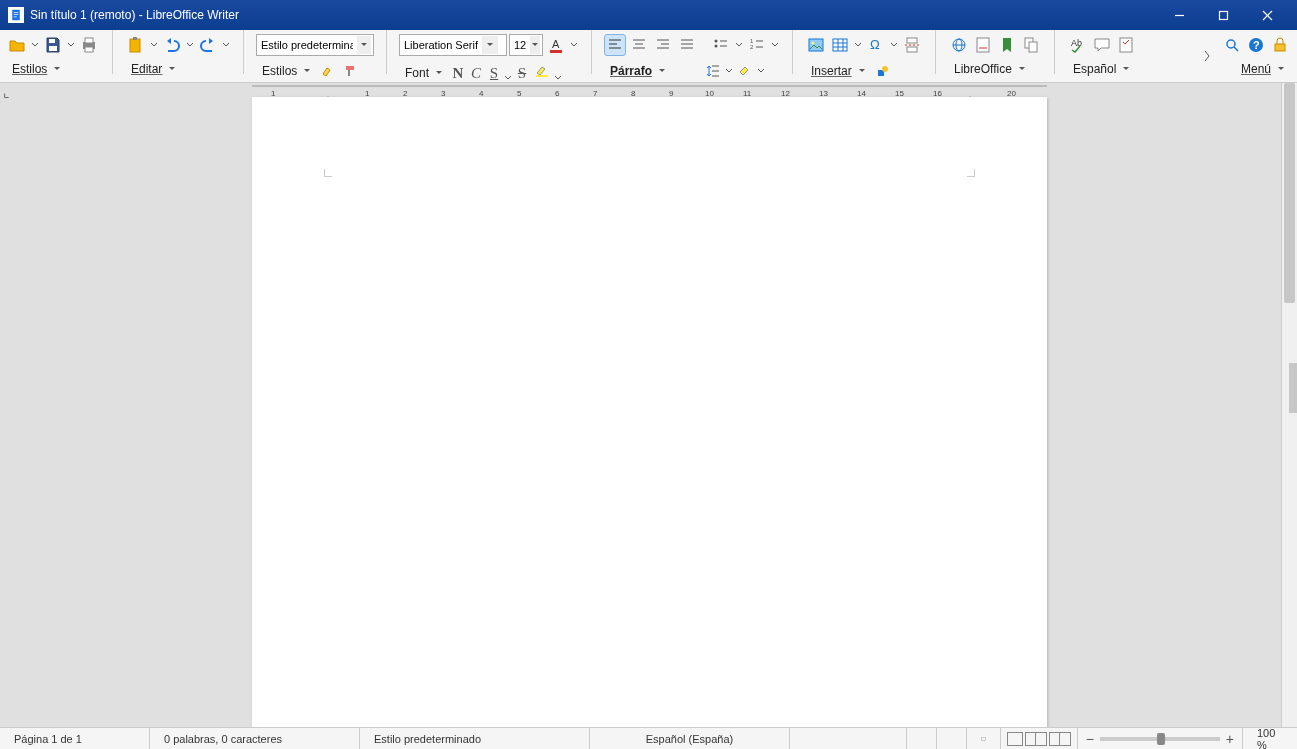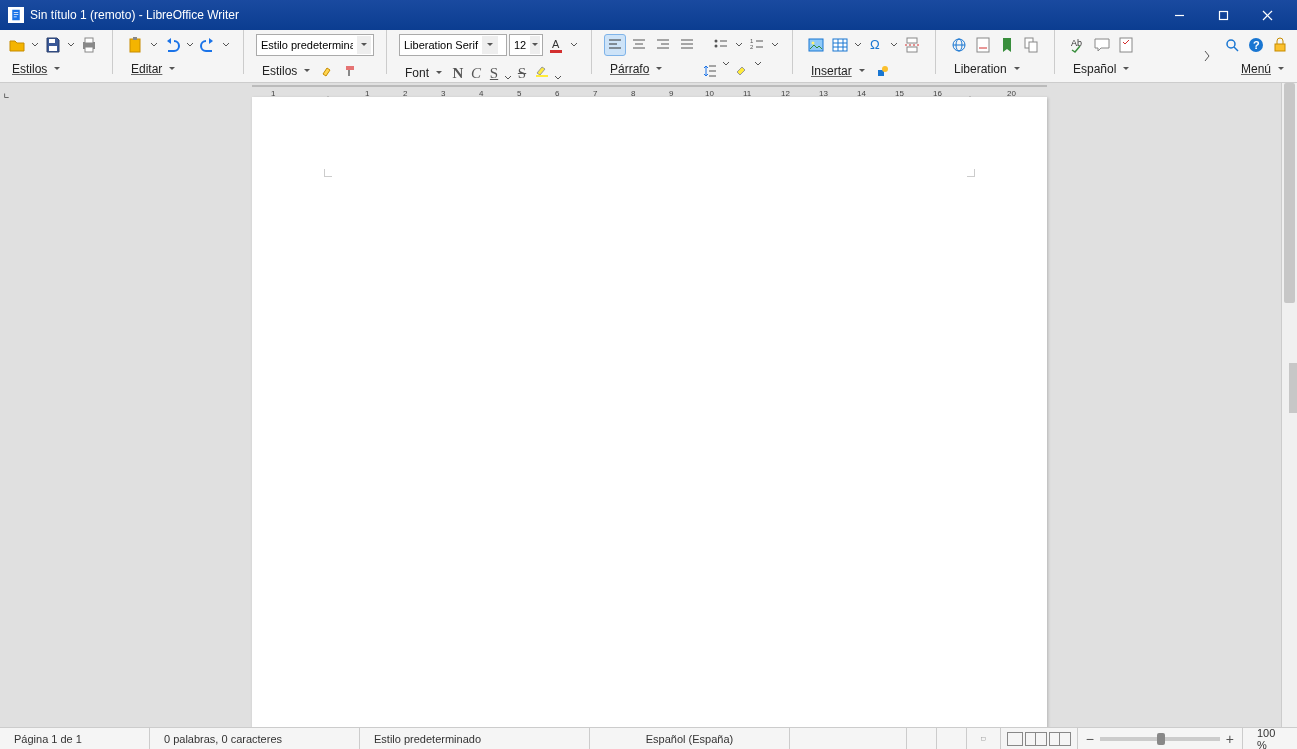--- a/index.html
+++ b/index.html
@@ -322,21 +322,21 @@
               <text x="2" y="13" font-size="6" fill="#555">2</text>
               <line x1="8" y1="11" x2="15" y2="11" stroke="#555"></line>
             </svg>
           </div>
   <div class="dd">
             <svg viewBox="0 0 8 8">
               <path d="M1 2l3 3 3-3" fill="none" stroke="#555"></path>
             </svg>
           </div>
  </div>
- <div style="display:flex;align-items:flex-start;">
+ <div style="display:flex;align-items:center;font-weight:bold;">
   <div class="menubtn">
             <span><span class="u">Párrafo</span></span>
             <span class="caret"><svg viewBox="0 0 8 8">
                 <path d="M1 2l3 3 3-3" fill="#555"></path>
               </svg></span>
           </div>
   <div style="width:30px"></div>
   <div class="tbicon sm">
             <svg viewBox="0 0 14 14">
               <line x1="6" y1="2" x2="13" y2="2" stroke="#555"></line>
@@ -443,21 +443,21 @@
             </svg>
           </div>
   <div class="tbicon">
             <svg viewBox="0 0 18 18">
               <rect x="3" y="2" width="8" height="10" fill="#fff" stroke="#888"></rect>
               <rect x="7" y="6" width="8" height="10" fill="#fff" stroke="#888"></rect>
             </svg>
           </div>
  </div>
  <div class="menubtn">
-          <span>Liberation</span>
+          <span>LibreOffice</span>
           <span class="caret"><svg viewBox="0 0 8 8">
               <path d="M1 2l3 3 3-3" fill="#555"></path>
             </svg></span>
         </div>
 </div>
 <div class="sep"></div>
 
 <div class="group">
  <div class="icons">
   <div class="tbicon">

